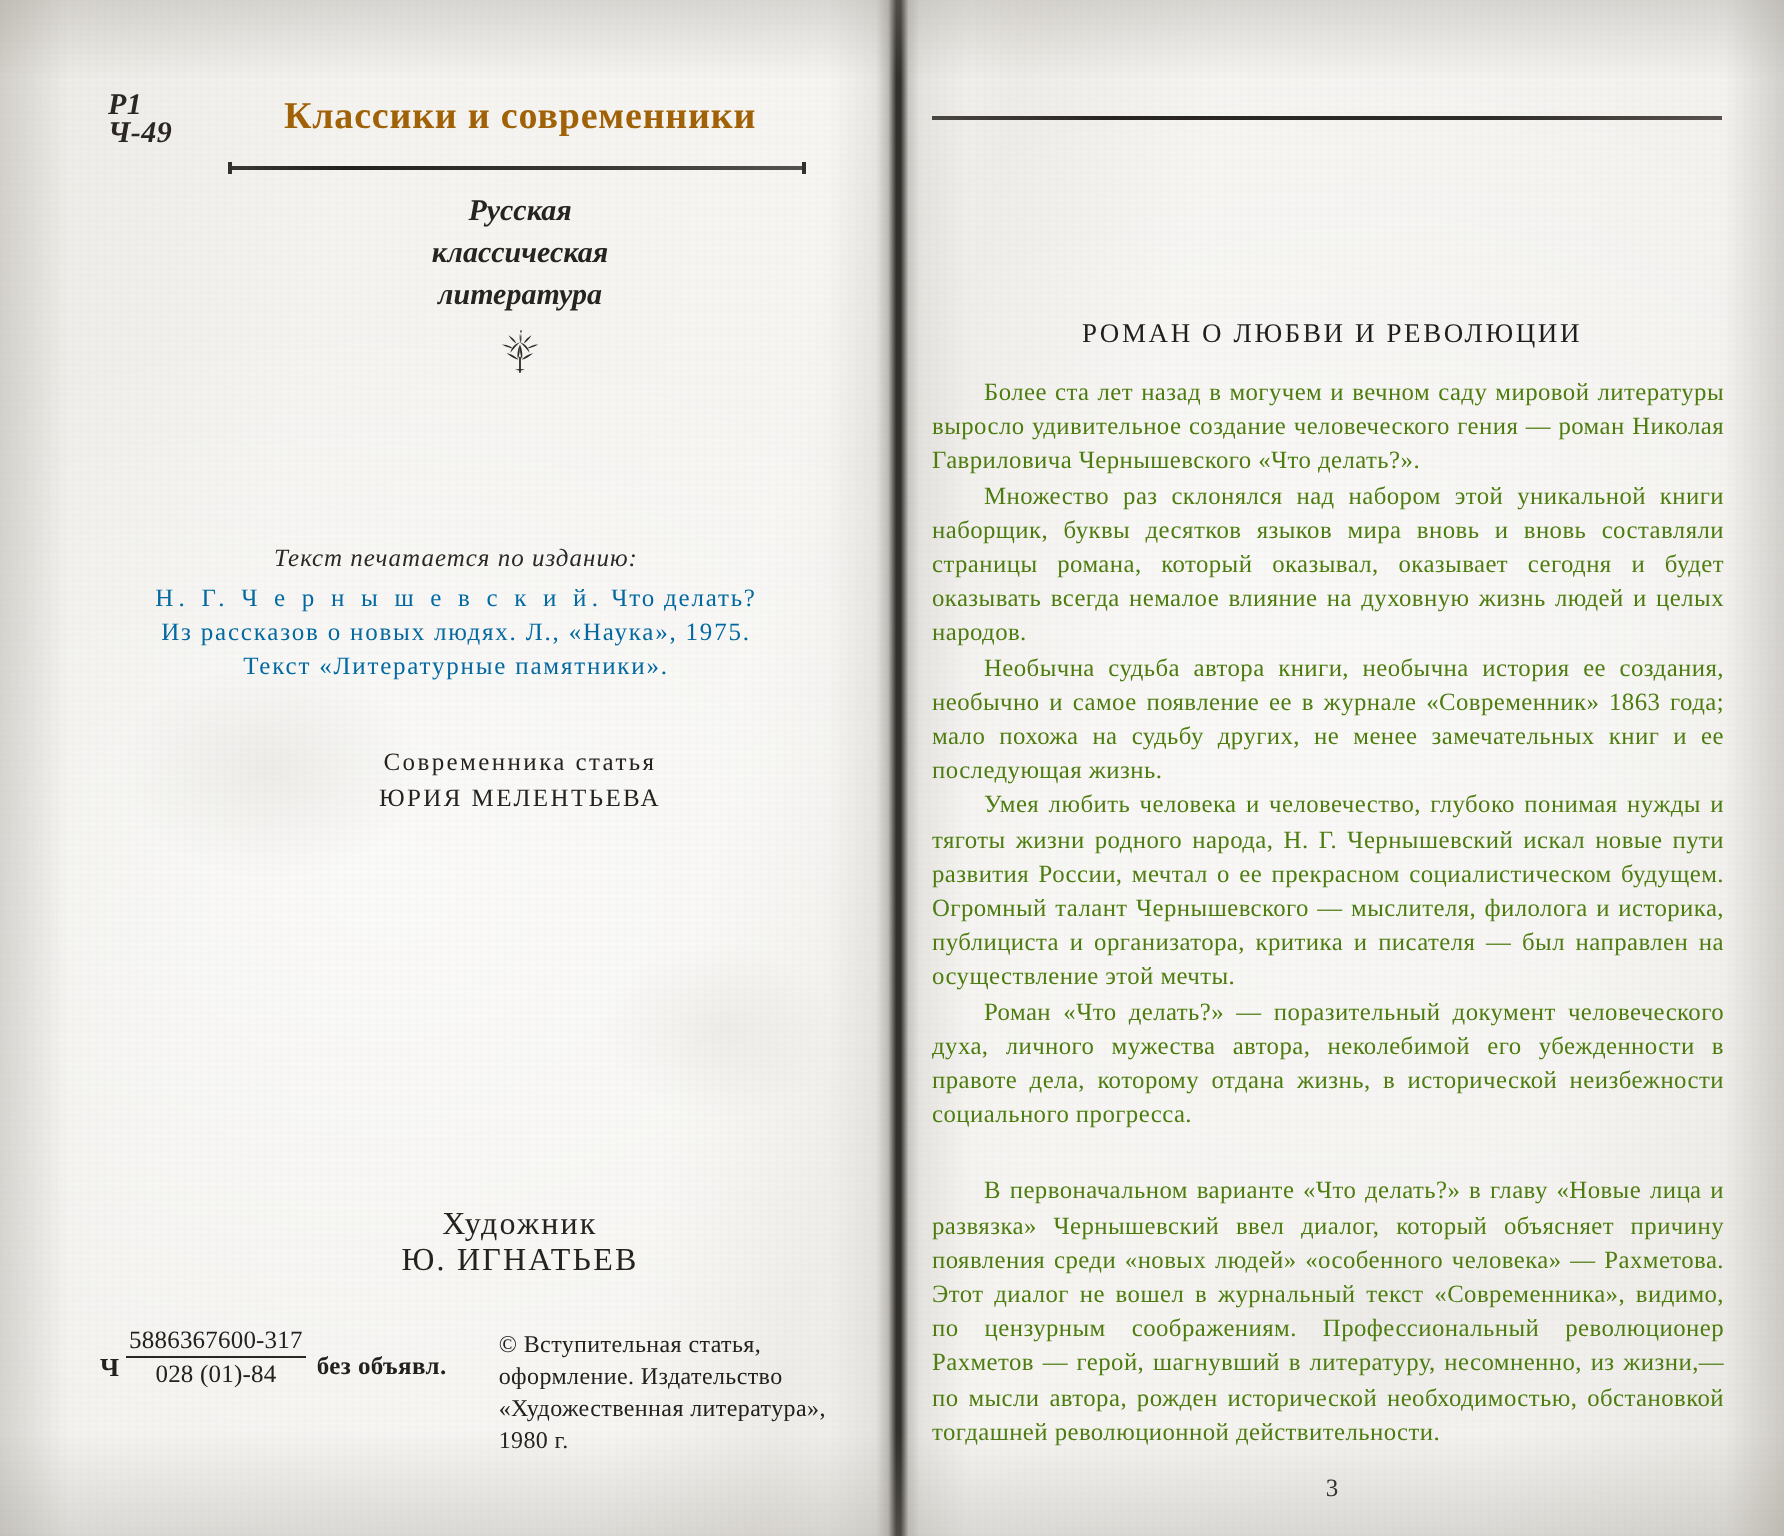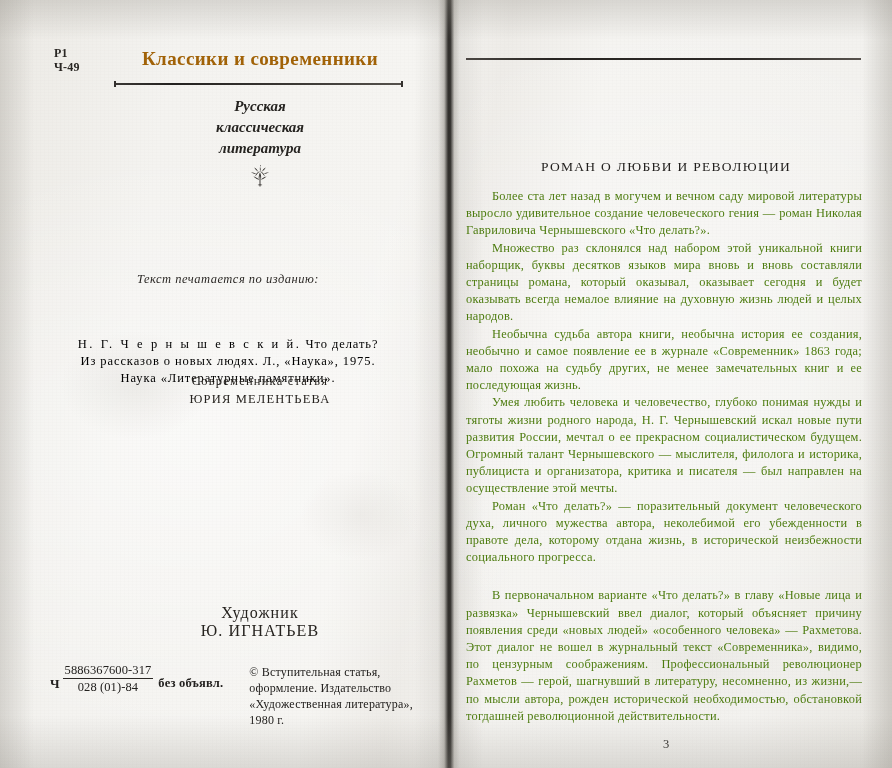--- a/index.html
+++ b/index.html
@@ -85,24 +85,25 @@
     height: 768px;
     color: #23211f;
   }
 
   .catalog-stamp {
     position: absolute;
     left: 54px;
     top: 46px;
     font-family: "Liberation Serif", serif;
     font-weight: bold;
-    font-size: 12px;
+    font-size: 15px;
     line-height: 14px;
     letter-spacing: .2px;
     color: #2a2724;
+    font-style: italic;
   }
 
   .series-title {
     position: absolute;
     left: 110px;
     top: 48px;
     width: 300px;
     text-align: center;
     font-family: "Liberation Serif", serif;
     font-weight: bold;
@@ -172,22 +173,21 @@
   .source-ref {
     position: absolute;
     left: 40px;
     top: 291px;
     width: 376px;
     text-align: center;
     font-family: "Liberation Serif", serif;
     font-size: 12.5px;
     line-height: 17px;
     letter-spacing: .9px;
-    color: #000000;
-    margin-top: 45px;
+    color: #0369a1;
   }
   .source-ref .sp { letter-spacing: 2.6px; }
 
   .intro-credit {
     position: absolute;
     left: 110px;
     top: 372px;
     width: 300px;
     text-align: center;
     font-family: "Liberation Serif", serif;
@@ -396,21 +396,21 @@
     </div>
 
     <div class="source-note">Текст печатается по изданию:</div>
 
     <div class="source-ref">
       <div>
         <span class="sp">Н. Г. Ч е р н ы ш е в с к и й.</span>
         <span>Что делать?</span>
       </div>
       <div>Из рассказов о новых людях. Л., «Наука», 1975.</div>
-      <div>Наука «Литературные памятники».</div>
+      <div>Текст «Литературные памятники».</div>
     </div>
 
     <div class="intro-credit">
       <div>Современника статья</div>
       <div>ЮРИЯ МЕЛЕНТЬЕВА</div>
     </div>
 
     <div class="artist-credit">
       <div>Художник</div>
       <div>Ю. ИГНАТЬЕВ</div>

